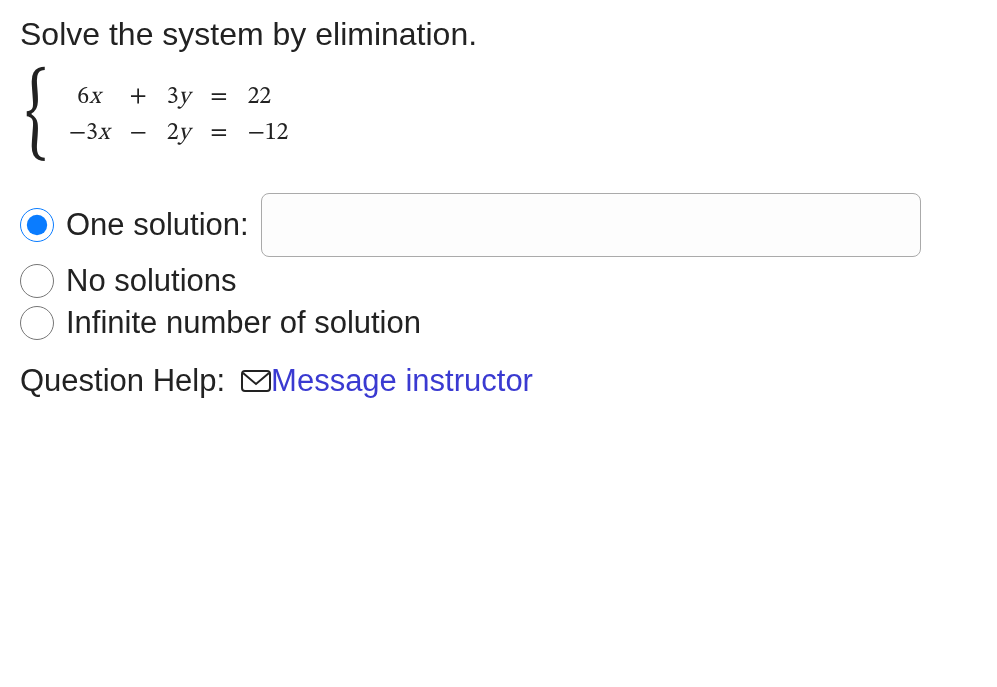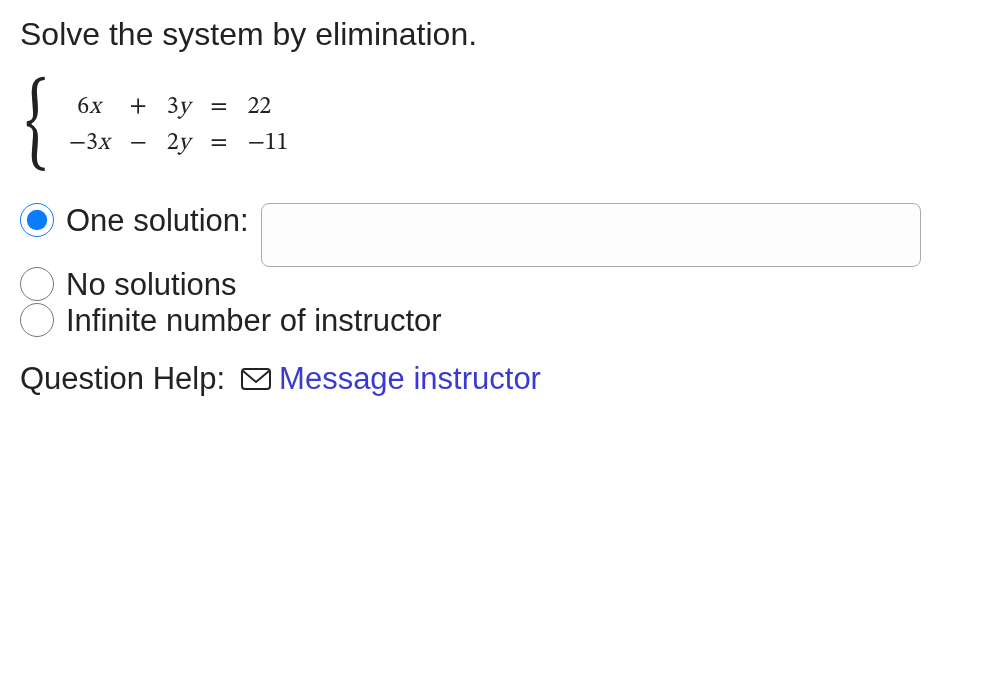--- a/index.html
+++ b/index.html
@@ -6,21 +6,21 @@
   body {
     margin: 0;
     padding: 16px 20px;
     font-family: "Segoe UI", "Helvetica Neue", Arial, sans-serif;
     font-size: 30px;
     color: #222;
     background: #fff;
     width: 997px;
   }
   .prompt {
-    margin-bottom: 22px;
+    margin-bottom: 12px;
     font-size: 32px;
   }
   .system {
     display: flex;
     align-items: center;
     margin-bottom: 28px;
     font-family: "Cambria Math", "STIX Two Math", "Times New Roman", serif;
   }
   .brace {
     font-size: 100px;
@@ -37,23 +37,23 @@
     padding: 3px 10px;
     text-align: center;
     white-space: nowrap;
   }
   .it { font-style: italic; }
   .options {
     margin-top: 6px;
   }
   .opt-row {
     display: flex;
-    align-items: flex-start;
+    align-items: center;
     gap: 12px;
-    margin-bottom: 0;
+    margin-bottom: 6px;
     font-size: 31px;
   }
   input[type="radio"].big {
     width: 34px;
     height: 34px;
     accent-color: #0a7cff;
     margin: 0;
   }
   .answer-input {
     flex: 1;
@@ -76,21 +76,21 @@
     width: 30px;
     height: 22px;
     display: inline-block;
   }
   .msg-link {
     color: #3a3ad1;
     text-decoration: none;
     cursor: pointer;
     display: inline-flex;
     align-items: center;
-    gap: 8px;
+    gap: 0;
   }
 </style>
 </head>
 <body>
 
 <div class="prompt">Solve the system by elimination.</div>
 
 <div class="system">
   <div class="brace">{</div>
   <table class="eqs">
@@ -100,39 +100,39 @@
       <td>+</td>
       <td><span>3</span><span class="it">y</span></td>
       <td>=</td>
       <td style="text-align:left;">22</td>
     </tr>
     <tr>
       <td><span>−3</span><span class="it">x</span></td>
       <td>−</td>
       <td><span>2</span><span class="it">y</span></td>
       <td>=</td>
-      <td style="text-align:left;">−11</td>
+      <td style="text-align:left;">−12</td>
     </tr>
   </tbody>
     </table>
 </div>
 
 <div class="options">
   <div class="opt-row">
     <input type="radio" name="ans" class="big" checked="" style="">
     <span>One solution:</span>
     <input type="text" class="answer-input" value="" style="">
   </div>
   <div class="opt-row">
     <input type="radio" name="ans" class="big" style="">
     <span>No solutions</span>
   </div>
   <div class="opt-row">
     <input type="radio" name="ans" class="big" style="">
-    <span>Infinite number of instructor</span>
+    <span>Infinite number of solution</span>
   </div>
 </div>
 
 <div class="help-row">
   <span>Question Help:</span>
   <a class="msg-link">
     <svg class="mail-icon" viewBox="0 0 30 22">
       <rect x="1" y="1" width="28" height="20" rx="3" ry="3" fill="none" stroke="#222" stroke-width="2"></rect>
       <polyline points="2,3 15,14 28,3" fill="none" stroke="#222" stroke-width="2"></polyline>
     </svg>

